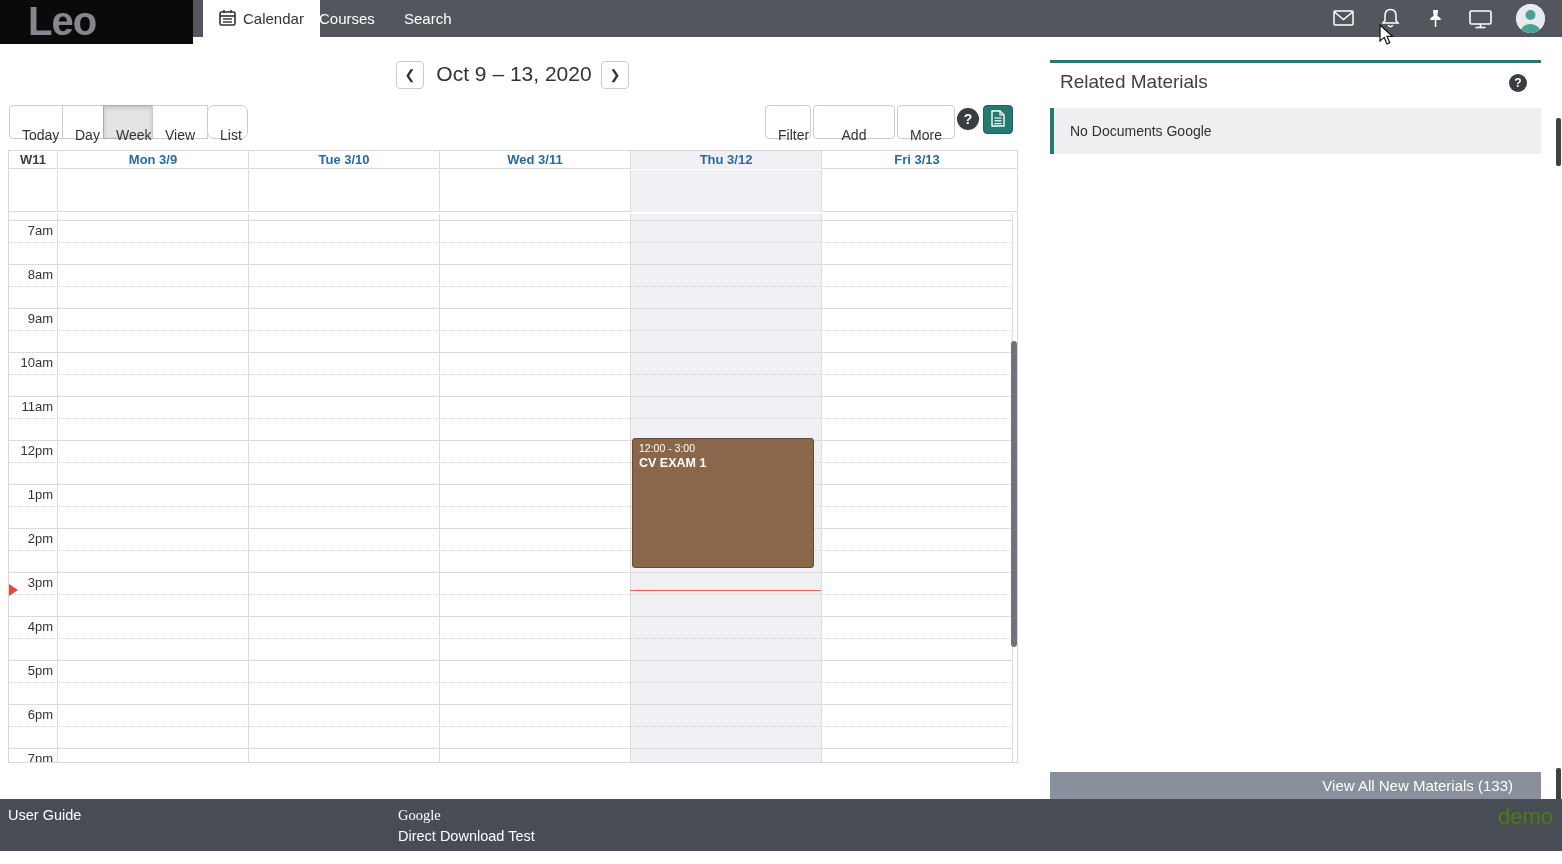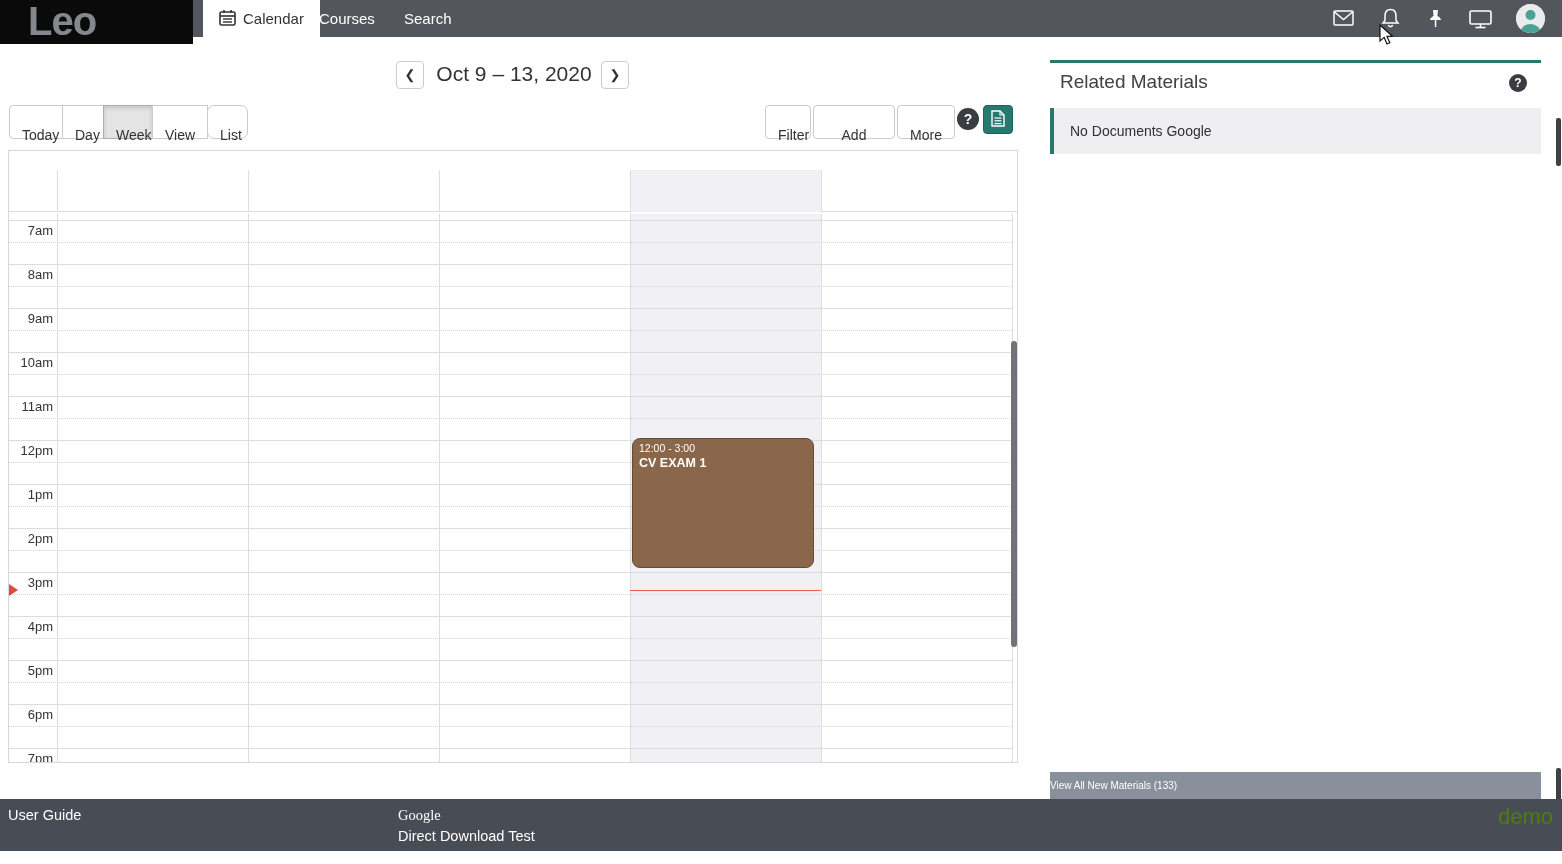--- a/index.html
+++ b/index.html
@@ -48,35 +48,35 @@
   .hcell.axis { color:#3b3e44; border-left:none; cursor:default; }
   .allday { left:0; top:19px; width:100%; height:42px; border-bottom:1px solid #dcdcdc; }
   .acell { position:absolute; top:0; height:42px; border-left:1px solid #dcdcdc; }
   .today-bg { background:#f1f0f5; }
   .cal-body { left:0; top:63px; width:1008px; height:548px; overflow:hidden; }
   .vline { position:absolute; top:0; width:0; height:550px; border-left:1px solid #dcdcdc; }
   .hline { position:absolute; left:0; width:1003px; height:0; border-top:1px solid #dcdcdc; }
   .hline.dotted { border-top:1px dotted #d4d4d4; }
   .tlabel { position:absolute; left:0; width:44px; text-align:right; font-size:13px; color:#333; }
   .event { left:623px; top:224px; width:182px; height:130px; background:#8a674a; border:1px solid #634c34;
-           border-radius:8px; color:#fff; padding:3px 6px; cursor:pointer; overflow:hidden; }
+           border-radius:3px; color:#fff; padding:3px 6px; cursor:pointer; overflow:hidden; }
   .event .etime { font-size:10.5px; }
   .event .etitle { font-size:12.5px; font-weight:bold; margin-top:2px; }
   .now-line { left:621px; top:376px; width:191px; height:0; border-top:1px solid #e8604c; }
   .now-arrow { left:0; top:370px; width:0; height:0; border:6px solid transparent; border-left:9px solid #dc4b3e; }
   .grid-scroll { left:1002px; top:127px; width:6px; height:306px; background:#707379; border-radius:3px; cursor:pointer; }
 
   
   .rm-topbar { left:1050px; top:60px; width:491px; height:3px; background:#26796f; }
   .rm-title { left:1060px; top:71px; font-size:19px; color:#3e4145; }
   .rm-help { left:1509px; top:74px; width:18px; height:18px; font-size:12px; line-height:18px; }
   .rm-empty { left:1050px; top:108px; width:491px; height:46px; background:#efeff1; border-left:4px solid #26796f; }
   .rm-empty span { display:block; line-height:46px; padding-left:16px; font-size:14px; color:#2f3033; }
   .rm-viewall { left:1050px; top:772px; width:491px; height:27px; background:#8a909b; cursor:pointer; }
-  .rm-viewall span { display:block; line-height:27px; text-align:left; padding-right:28px; color:#fff; font-size:10px; }
+  .rm-viewall span { display:block; line-height:27px; text-align:right; padding-right:28px; color:#fff; font-size:15px; }
 
   
   .footer { left:0; top:799px; width:1562px; height:52px; background:#484c55; }
   .flink { position:absolute; color:#fff; font-size:14.5px; cursor:pointer; }
   .fdemo { right:9px; top:804px; color:#4d7c0f; font-size:22px; }
   .fstrip { left:0; top:851px; width:1562px; height:13px; background:#2f8a78; }
   .fcopy { position:absolute; right:12px; top:2px; font-size:11.5px; color:#0f423c; white-space:nowrap; }
 
   .page-scroll { width:5px; background:#3e4043; left:1556px; border-radius:2px; }
 </style>
@@ -172,20 +172,28 @@
           <path d="M1,1 L9,1 L13,5 L13,16 L1,16 Z" fill="none" stroke="#fff" stroke-width="1.4"></path>
           <polyline points="9,1 9,5 13,5" fill="none" stroke="#fff" stroke-width="1.2"></polyline>
           <line x1="3.5" y1="8" x2="10.5" y2="8" stroke="#fff" stroke-width="1.2"></line>
           <line x1="3.5" y1="10.8" x2="10.5" y2="10.8" stroke="#fff" stroke-width="1.2"></line>
           <line x1="3.5" y1="13.6" x2="10.5" y2="13.6" stroke="#fff" stroke-width="1.2"></line>
         </svg>
     </span>
   </button>
 
   <div class="abs cal">
+    <div class="abs cal-head">
+      <div class="hcell axis" style="left:0; width:48px;">W11</div>
+      <div class="hcell" style="left:48px;  width:191px;">Mon 3/9</div>
+      <div class="hcell" style="left:239px; width:191px;">Tue 3/10</div>
+      <div class="hcell" style="left:430px; width:191px;">Wed 3/11</div>
+      <div class="hcell today-bg" style="left:621px; width:191px;">Thu 3/12</div>
+      <div class="hcell" style="left:812px; width:191px;">Fri 3/13</div>
+    </div>
 
     <div class="abs allday">
       <div class="acell" style="left:48px;  width:191px;"></div>
       <div class="acell" style="left:239px; width:191px;"></div>
       <div class="acell" style="left:430px; width:191px;"></div>
       <div class="acell today-bg" style="left:621px; width:191px;"></div>
       <div class="acell" style="left:812px; width:191px;"></div>
     </div>
 
     <div class="abs cal-body">

